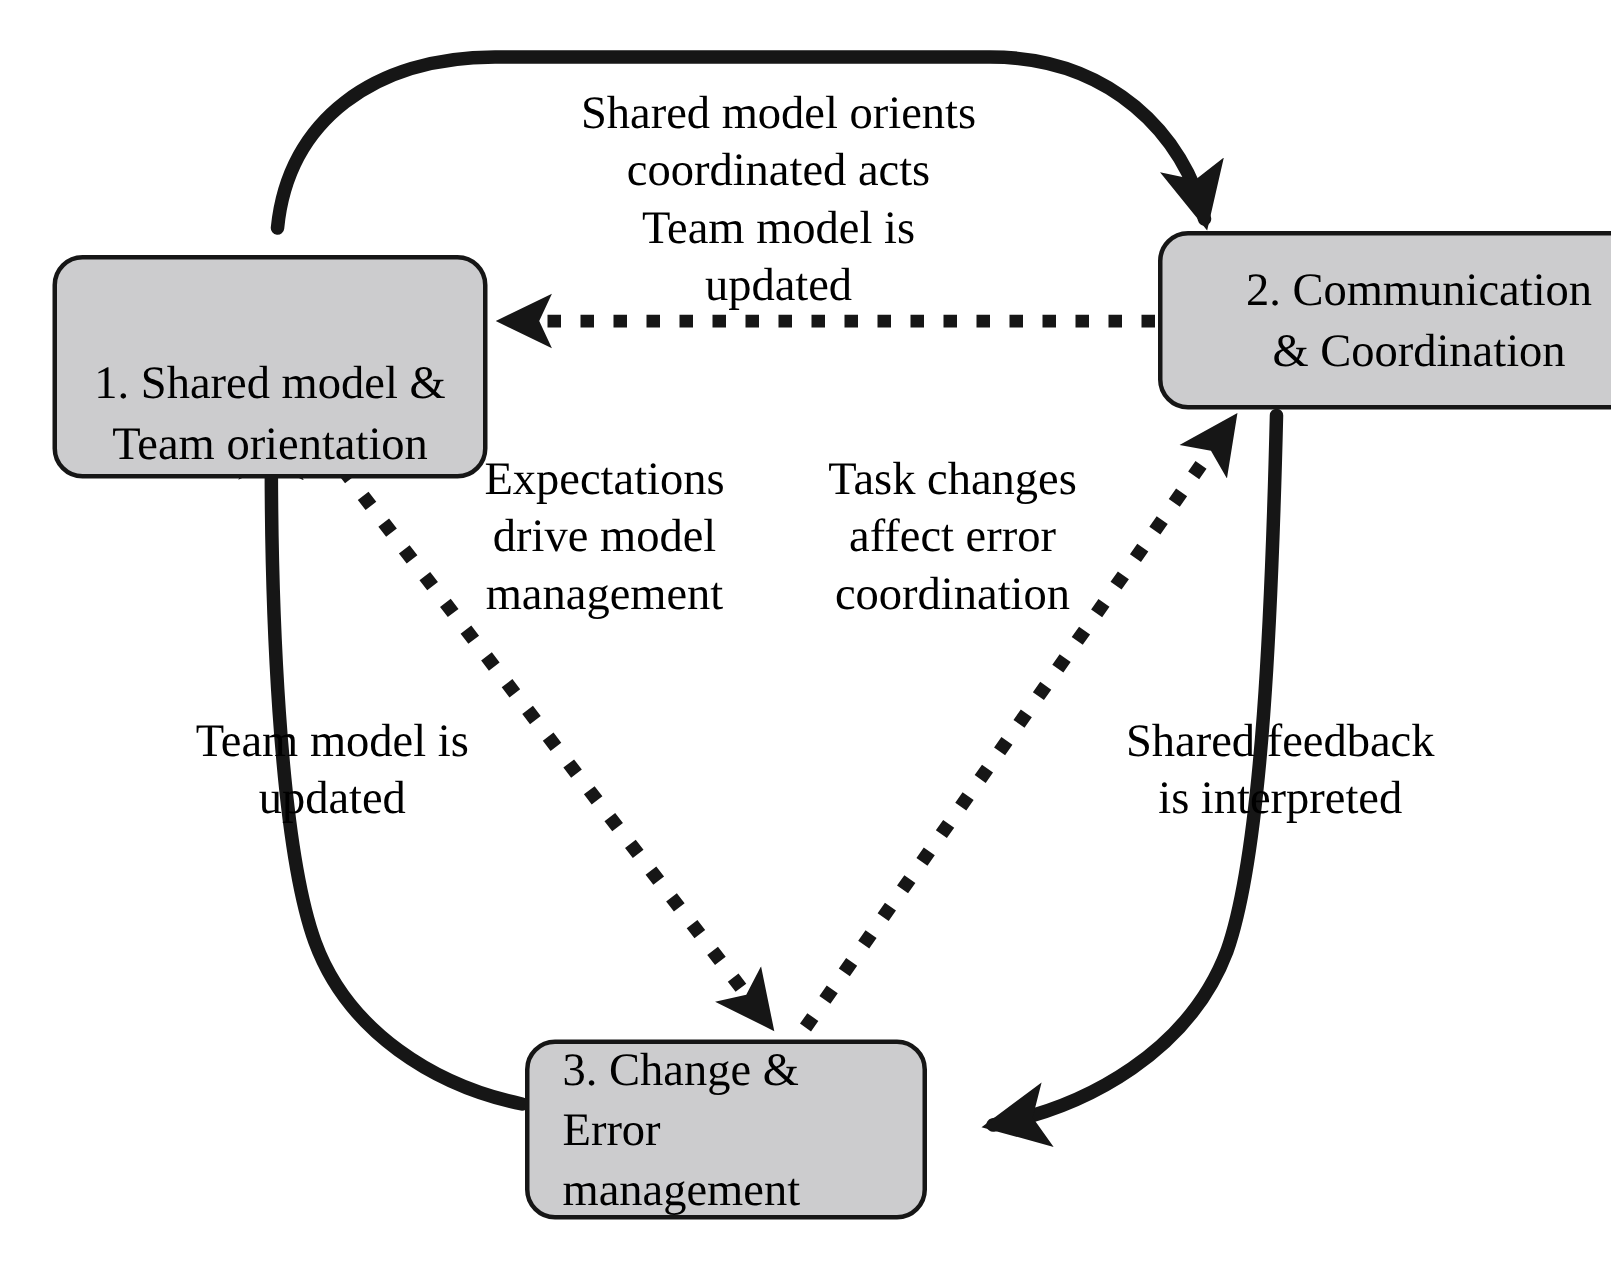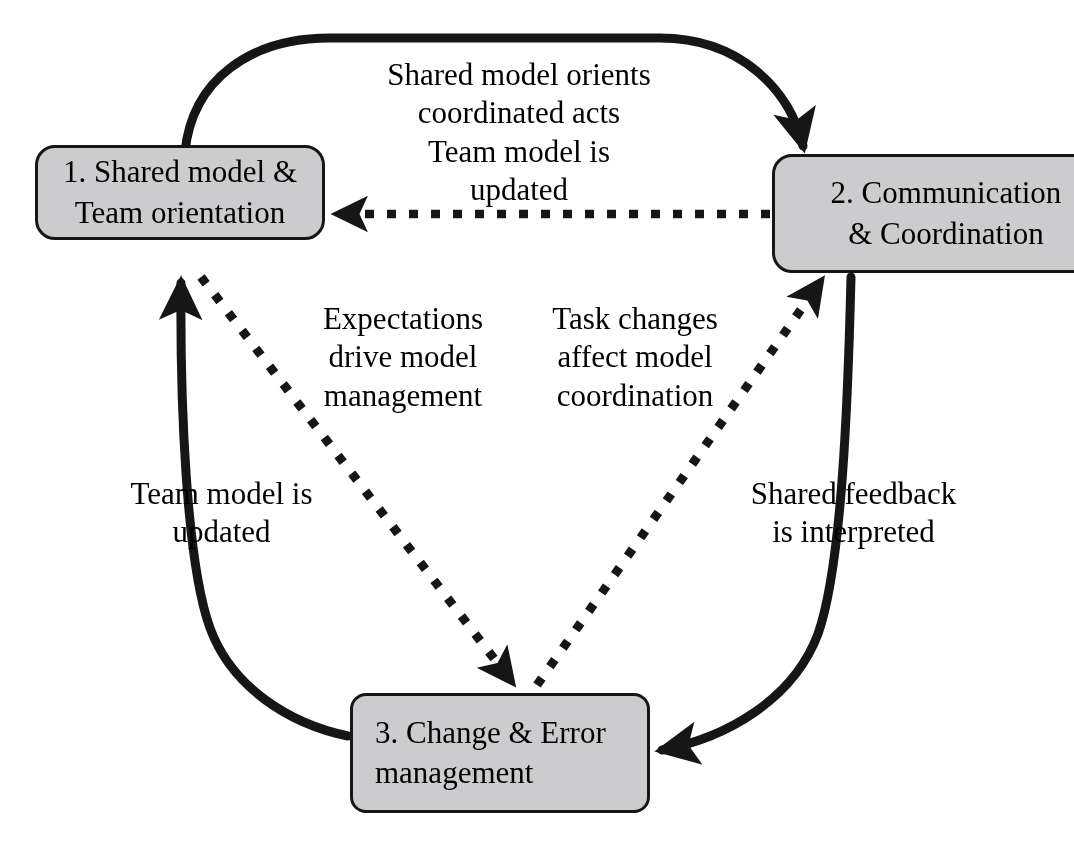--- a/index.html
+++ b/index.html
@@ -79,48 +79,48 @@
 
     <path d="M 348,736 C 290,724 232,688 210,628 C 186,562 180,400 181,283" fill="none" stroke="#161616" stroke-width="9" stroke-linecap="round" marker-end="url(#solid-arrow)"></path>
 
     <path d="M 201,277 L 512,682" fill="none" stroke="#161616" stroke-width="9" stroke-dasharray="8.5 14" stroke-linecap="butt" marker-end="url(#dotted-arrow)"></path>
 
     <path d="M 537,685 L 821,281" fill="none" stroke="#161616" stroke-width="9" stroke-dasharray="8.5 14" stroke-linecap="butt" marker-end="url(#dotted-arrow)"></path>
 
     <path d="M 851,277 C 848,400 842,566 818,634 C 793,700 726,738 662,750" fill="none" stroke="#161616" stroke-width="9" stroke-linecap="round" marker-end="url(#solid-arrow)"></path>
   </svg>
 
-  <div class="node-box" style="left:35px; top:145px; width:290px; height:95px;">
+  <div class="node-box" style="left:35px; top:170px; width:290px; height:149px;align-items:flex-end;">
     <div class="node-label">1. Shared model &amp;
 Team orientation</div>
   </div>
 
   <div class="node-box" style="left:772px; top:154px; width:348px; height:119px;">
     <div class="node-label">2. Communication
 &amp; Coordination</div>
   </div>
 
-  <div class="node-box" style="left:350px; top:693px; width:300px; height:120px;border-radius:16px;">
+  <div class="node-box" style="left:350px; top:693px; width:268px; height:120px;">
     <div class="node-label left-align">3. Change &amp; Error
 management</div>
   </div>
 
   <div class="edge-label" style="left:345px; top:17px; width:348px;margin-top:39px;">Shared model orients
 coordinated acts</div>
 
   <div class="edge-label" style="left:388px; top:133px; width:262px;">Team model is
 updated</div>
 
   <div class="edge-label" style="left:94px; top:475px; width:255px;">Team model is
 updated</div>
 
   <div class="edge-label" style="left:303px; top:300px; width:200px;">Expectations
 drive model
 management</div>
 
   <div class="edge-label" style="left:530px; top:300px; width:210px;">Task changes
-affect model
+affect error
 coordination</div>
 
   <div class="edge-label" style="left:727px; top:475px; width:253px;">Shared feedback
 is interpreted</div>
 
 </div>
 
 </body></html>

